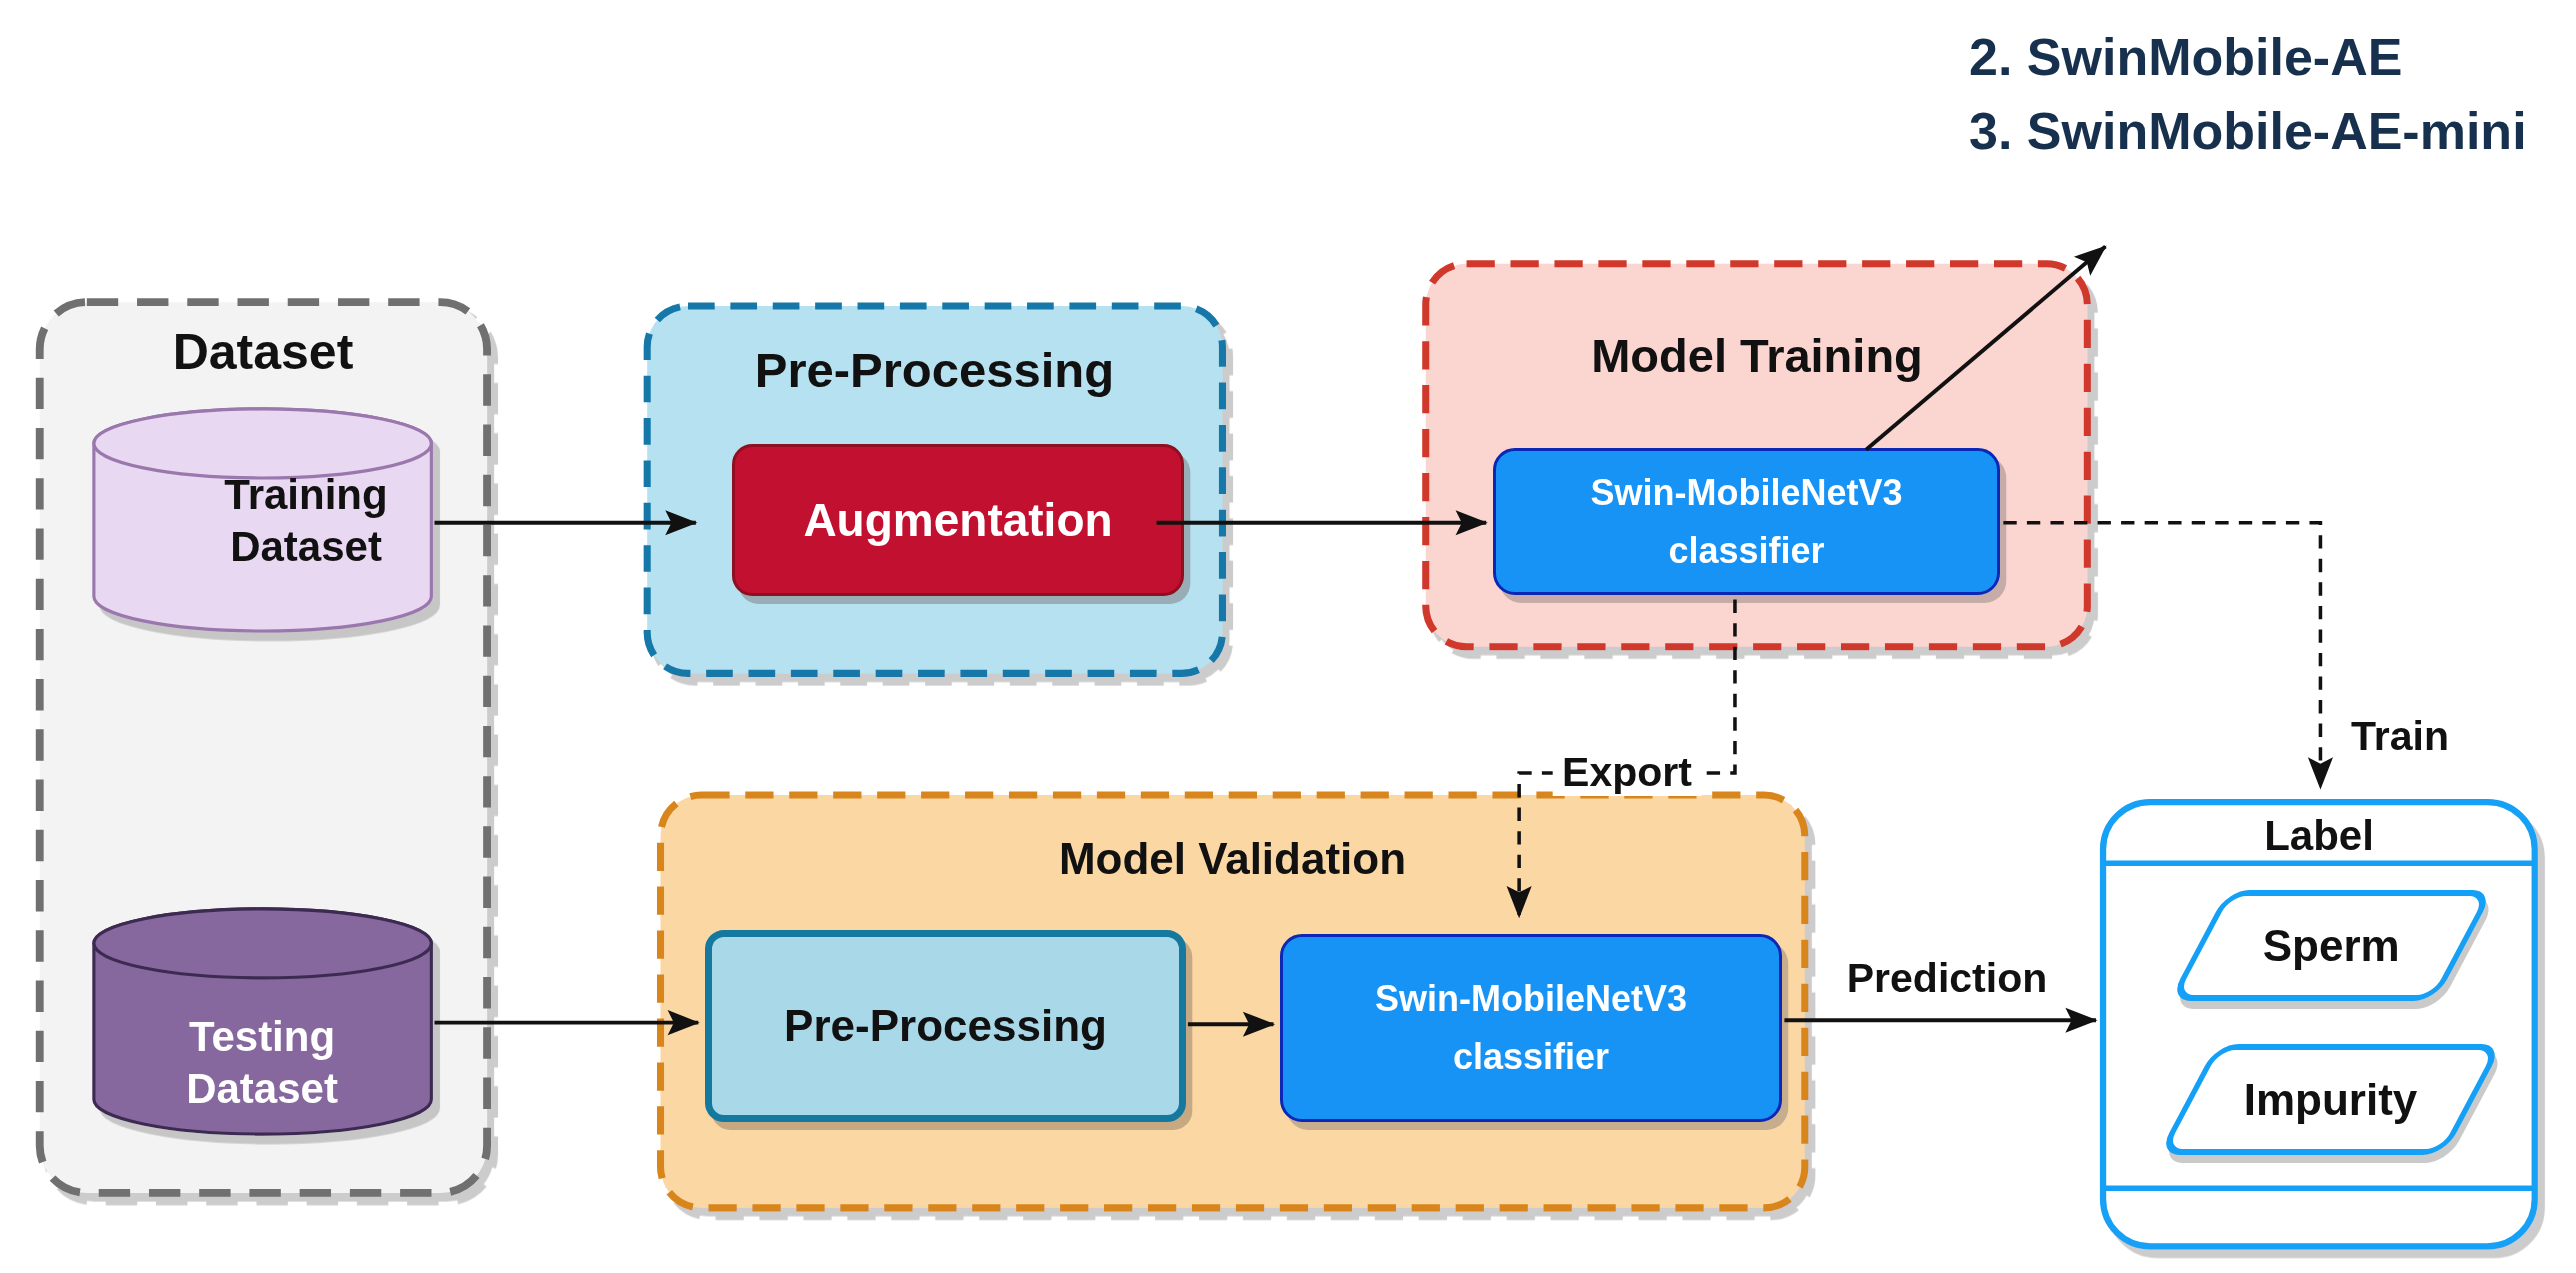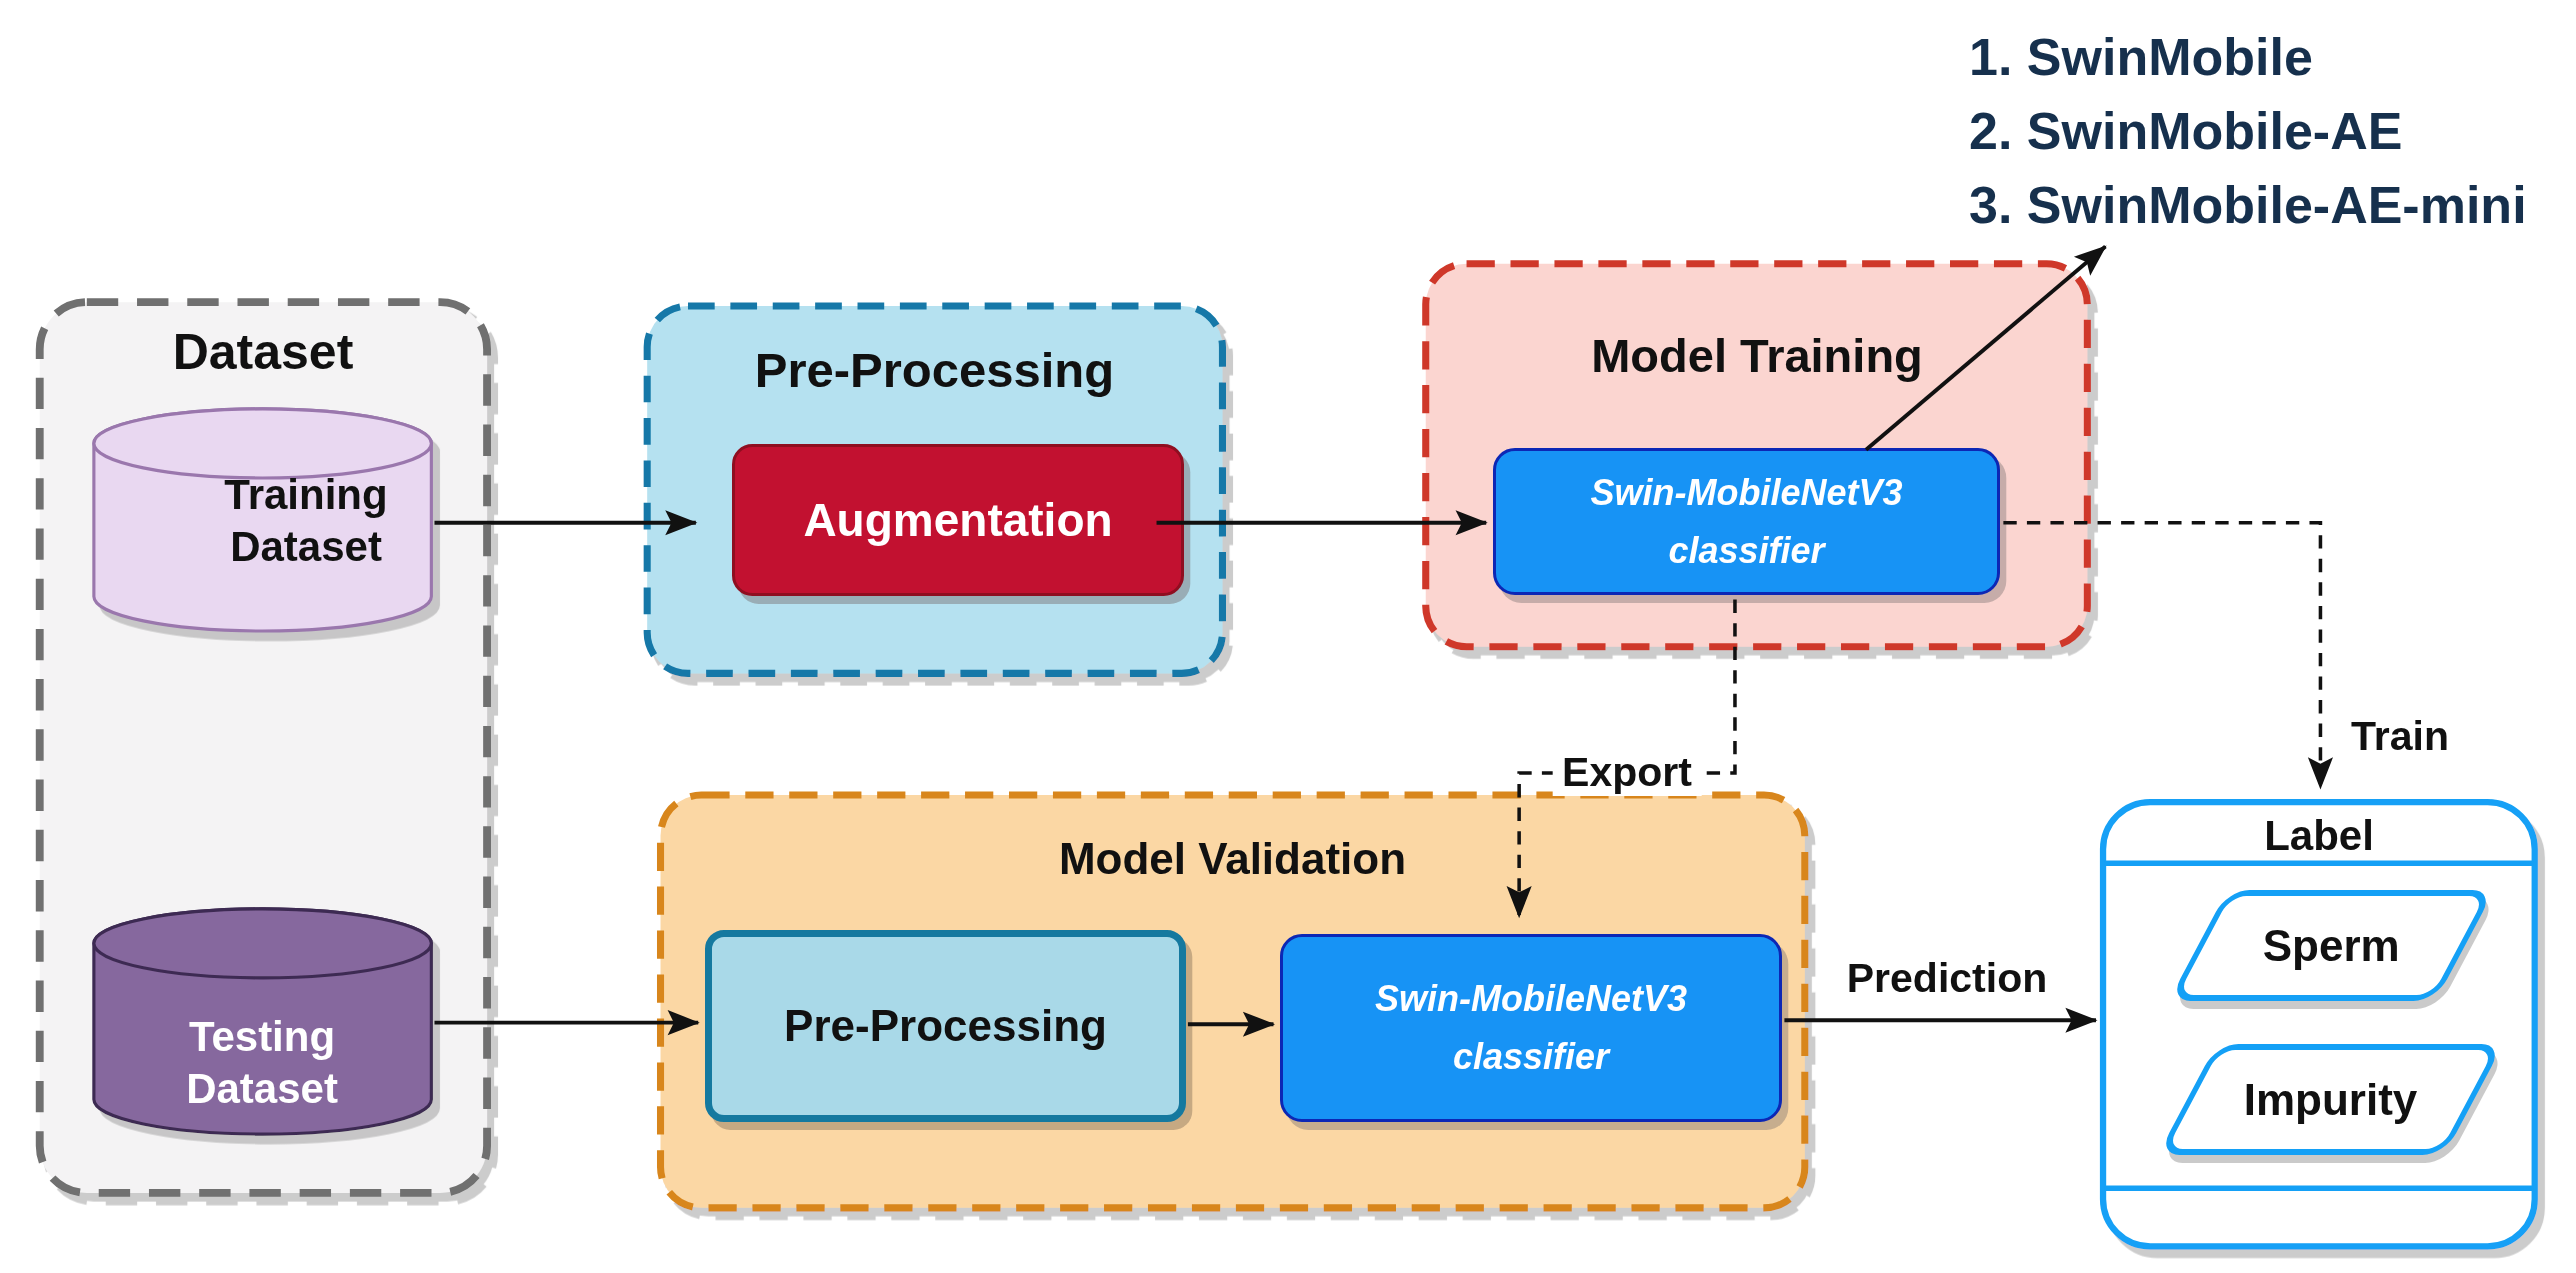--- a/index.html
+++ b/index.html
@@ -7,21 +7,21 @@
        font-family:"Liberation Sans","DejaVu Sans",sans-serif;}
   .abs{position:absolute;}
   .title{font-weight:700;color:#111;text-align:center;}
   .pre{white-space:pre-line;}
   
   .node{position:absolute;display:flex;align-items:center;justify-content:center;
         font-weight:700;text-align:center;box-sizing:border-box;}
   .aug{background:#c21130;border:3.1px solid #8f0e20;border-radius:20.4px;
        color:#fff;font-size:46px;box-shadow:6.3px 7.9px 0 rgba(120,110,110,.45);margin-left:29px;}
   .clf{background:#1793f5;border:3.9px solid #0c27b5;border-radius:22px;
-       color:#fff;font-size:36px;line-height:58px;box-shadow:6.3px 7.9px 0 rgba(120,110,110,.40);font-style:italic;}
+       color:#fff;font-size:36px;line-height:58px;box-shadow:6.3px 7.9px 0 rgba(120,110,110,.40);}
   .valprep{background:#a9d9e8;border:7px solid #15799f;border-radius:19px;
        color:#111;font-size:44px;box-shadow:6.3px 7.9px 0 rgba(120,100,80,.40);}
   .cyltext{position:absolute;font-weight:700;text-align:center;line-height:52px;font-size:42px;}
   .edge-label{position:absolute;font-weight:700;color:#111;font-size:41px;}
   .models{position:absolute;left:1969px;top:20.4px;font-weight:700;font-size:52px;
           line-height:74px;color:#16304d;white-space:nowrap;}
   .para{position:absolute;background:#fff;border:6.3px solid #14a0f6;border-radius:22px;
         box-shadow:7px 7.9px 0 rgba(150,150,150,.5);transform:skewX(-28deg);
         display:flex;align-items:center;justify-content:center;box-sizing:border-box;}
   .para > span{transform:skewX(28deg);font-weight:700;font-size:44px;color:#111;}
@@ -51,21 +51,20 @@
   <line x1="2681" y1="1514" x2="3227" y2="1514" stroke="#14a0f6" stroke-width="7"></line>
 </svg>
 
 <div class="abs title layer2" style="left:39px;top:323px;width:448px;font-size:50px;">Dataset</div>
 <div class="abs title layer2" style="left:647px;top:342px;width:575px;font-size:49px;">Pre-Processing</div>
 <div class="abs title layer2" style="left:1426px;top:328px;width:662px;font-size:47px;">Model Training</div>
 <div class="abs title layer2" style="left:660px;top:834px;width:1145px;font-size:44px;">Model Validation</div>
 <div class="abs title layer2" style="left:2103px;top:812px;width:432px;font-size:42px;">Label</div>
 
 <div class="models layer2">
-  <div>1. SwinMobile</div>
   <div>2. SwinMobile-AE</div>
   <div>3. SwinMobile-AE-mini</div>
 </div>
 
 <div class="node aug layer2" style="left:703px;top:444px;width:452px;height:152px;">
   <span>Augmentation</span>
 </div>
 
 <div class="node clf layer2" style="left:1493px;top:448px;width:507px;height:147px;">
   <span class="pre">Swin-MobileNetV3

